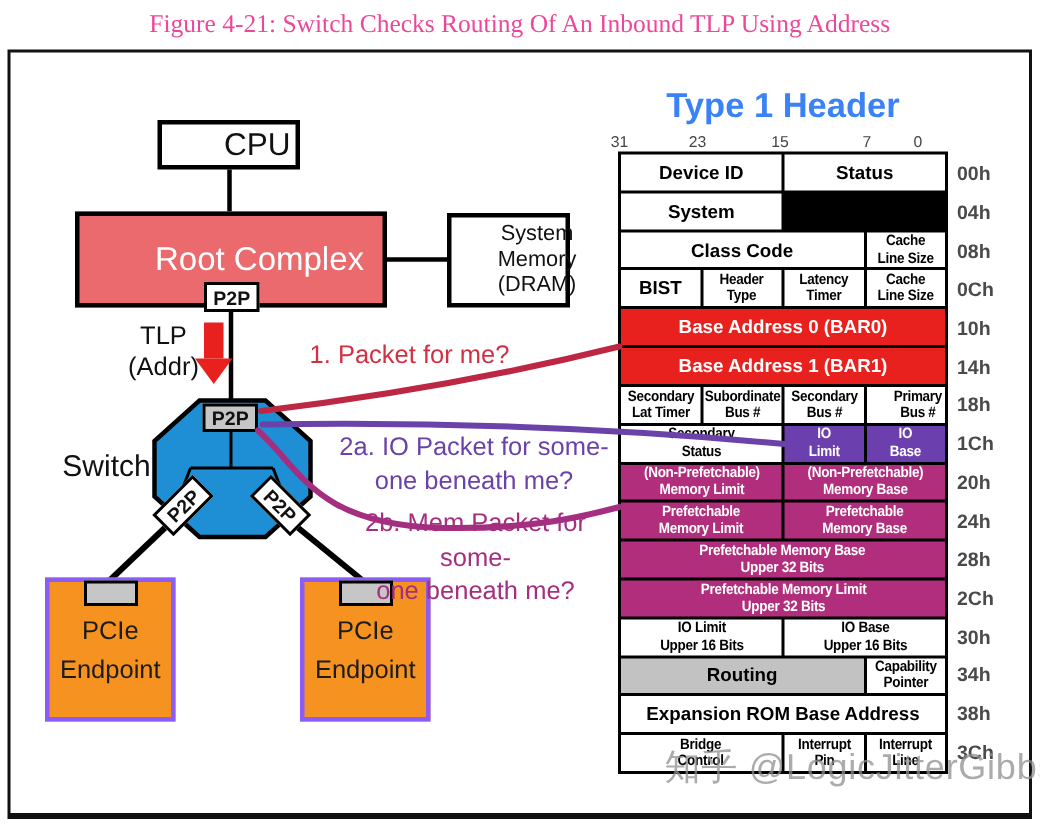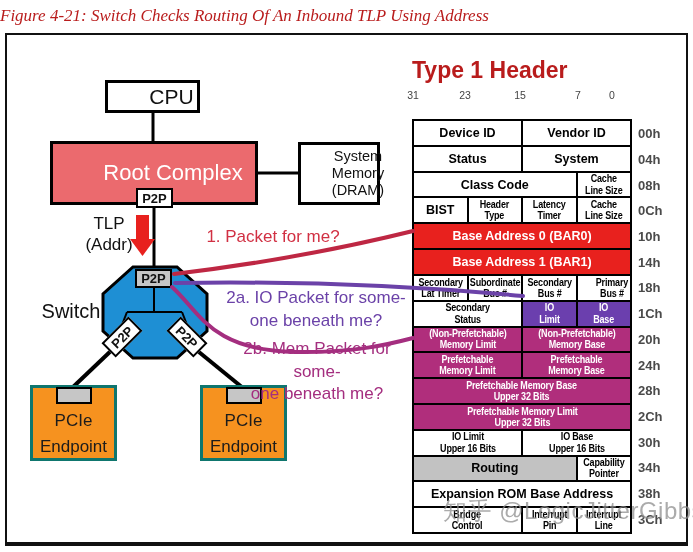--- a/index.html
+++ b/index.html
@@ -1,19 +1,19 @@
 <!DOCTYPE html>
 <html style="--bar-red: #E8211E; --magenta: #B02E7C; --purple: #6B3FAE; --reserved-gray: #C2C2C2; --root-complex: #EB6A6E; --switch-blue: #1E8FD4; --endpoint-orange: #F6921F; --port-gray: #C6C6C6; --ann-red: #D13043; --ann-purple: #6B42A8; --ann-magenta: #A42E7F; --line-red: #BE2743;"><head>
 <meta charset="utf-8">
 <style>
   html,body{margin:0;padding:0;background:#fff;}
   .canvas{position:relative;width:693px;height:552px;background:#fff;overflow:hidden;
           font-family:"Liberation Sans",sans-serif;}
-  .caption{position:absolute;left:0;top:6px;width:693px;text-align:left;
-           font-family:"Liberation Serif",serif;font-style:italic;font-size:17px;color:#b91c1c;}
+  .caption{position:absolute;left:0;top:6px;width:693px;text-align:center;
+           font-family:"Liberation Serif",serif;font-size:17px;color:#ec4899;}
   .frame{position:absolute;left:5px;top:33px;width:679px;height:507px;
          border:2px solid #111;border-bottom-width:4px;background:#fff;}
   svg.layer{position:absolute;left:0;top:0;width:693px;height:552px;pointer-events:none;}
   #struct{z-index:1;} #curves{z-index:3;}
   .box{position:absolute;box-sizing:border-box;border:3px solid #000;background:#fff;
        display:flex;align-items:center;justify-content:center;text-align:center;z-index:2;padding-left:38px;}
   .cpu{left:105px;top:80px;width:95px;height:33px;font-size:21px;color:#111;}
   .rc{left:50px;top:141px;width:208px;height:64px;background:var(--root-complex);
       color:#fff;font-size:22px;}
   .sysmem{left:298px;top:142px;width:82px;height:63px;font-size:14.5px;line-height:1.18;
@@ -21,37 +21,37 @@
   .p2p{box-sizing:border-box;border:2px solid #000;background:#fff;font-weight:bold;
        font-size:13px;display:flex;align-items:center;justify-content:center;
        position:absolute;z-index:2;color:#111;}
   .p2p-root{left:136px;top:188px;width:37px;height:20px;}
   .p2p-top{left:135px;top:269px;width:37px;height:19px;background:var(--port-gray);}
   .p2p-dl{left:103px;top:327px;width:38px;height:20px;transform:rotate(-45deg);}
   .p2p-dr{left:168px;top:327px;width:38px;height:20px;transform:rotate(45deg);}
   .lbl{position:absolute;z-index:2;color:#111;text-align:center;}
   .switch-lbl{left:36px;top:300px;width:70px;font-size:20px;}
   .tlp-lbl{left:78px;top:214px;width:62px;font-size:17px;line-height:1.22;white-space:pre-line;}
-  .ep{position:absolute;box-sizing:border-box;border:3px solid #0f766e;
-      background:var(--endpoint-orange);width:87px;height:76px;top:385px;z-index:2;}
+  .ep{position:absolute;box-sizing:border-box;border:3px solid #8b5cf6;
+      background:var(--endpoint-orange);width:87px;height:96px;top:385px;z-index:2;}
   .ep-l{left:30px;} .ep-r{left:200px;}
   .ep-notch{position:absolute;left:50%;transform:translateX(-50%);top:-1px;width:36px;
             height:17px;background:var(--port-gray);border:2px solid #000;box-sizing:border-box;}
   .ep-text{position:absolute;left:0;top:20px;width:100%;text-align:center;font-size:17px;
            line-height:1.55;color:#1c1c1c;white-space:pre-line;}
   .ann{position:absolute;z-index:4;text-align:center;white-space:pre-line;font-size:17px;
        line-height:1.33;}
   .ann-1{left:203px;top:226px;width:140px;color:var(--ann-red);}
   .ann-2a{left:226px;top:287px;width:180px;color:var(--ann-purple);}
   .ann-2b{left:221px;top:338px;width:192px;color:var(--ann-magenta);}
   
-  .ht-title{position:absolute;left:412px;top:57px;width:220px;
-            font-size:23px;font-weight:bold;color:#b91c1c;z-index:2;}
+  .ht-title{position:absolute;left:412px;top:57px;width:220px;text-align:center;
+            font-size:23px;font-weight:bold;color:#3b82f6;z-index:2;}
   .bit{position:absolute;top:89px;transform:translateX(-50%);font-size:10.5px;color:#444;z-index:2;}
-  .table-wrap{position:absolute;left:412px;top:119px;display:flex;z-index:2;}
+  .table-wrap{position:absolute;left:412px;top:101px;display:flex;z-index:2;}
   .tgrid{width:220px;height:415px;box-sizing:border-box;display:grid;
          grid-template-columns:repeat(4,1fr);grid-auto-rows:1fr;gap:2px;
          background:#000;padding:2px;}
   .cell{display:flex;align-items:center;justify-content:center;text-align:center;
         font-weight:bold;overflow:hidden;}
   .cell-inner{white-space:pre-line;}
   .one{font-size:12.5px;}
   .two{font-size:10px;line-height:1.12;letter-spacing:-0.2px;}
   .two .cell-inner{transform:scaleX(0.9);}
   .bg-white{background:#fff;color:#000;}
@@ -142,23 +142,20 @@
   <span class="bit" style="left:520px;">15</span>
   <span class="bit" style="left:578px;">7</span>
   <span class="bit" style="left:612px;">0</span>
 
   <div class="table-wrap">
     <div class="tgrid">
         <div class="cell bg-white one" style="grid-column: span 2;">
           <div class="cell-inner">Device ID</div>
         </div>
         <div class="cell bg-white one" style="grid-column: span 2;">
-          <div class="cell-inner">Vendor ID</div>
-        </div>
-        <div class="cell bg-white one" style="grid-column: span 2;">
           <div class="cell-inner">Status</div>
         </div>
         <div class="cell bg-white one" style="grid-column: span 2;">
           <div class="cell-inner">System</div>
         </div>
         <div class="cell bg-white one" style="grid-column: span 3;">
           <div class="cell-inner">Class Code</div>
         </div>
         <div class="cell bg-white two" style="grid-column: span 1;">
           <div class="cell-inner">Cache

